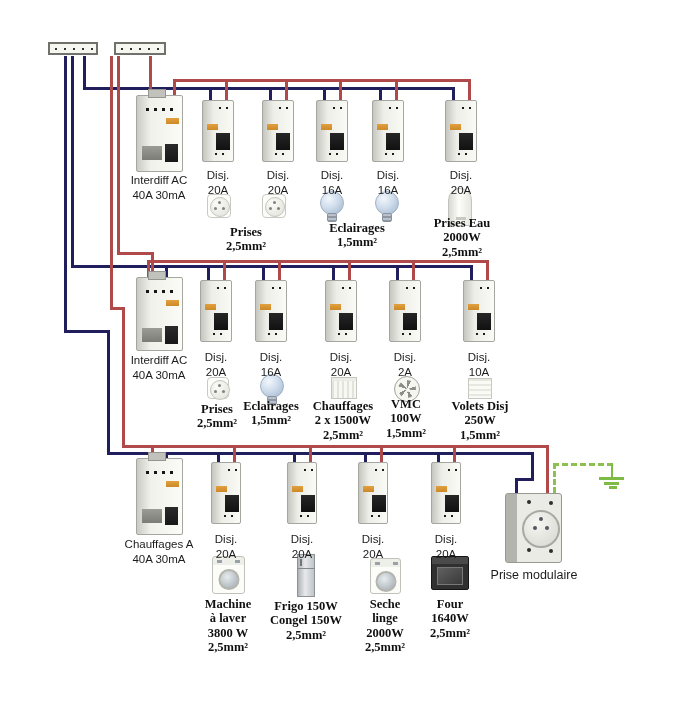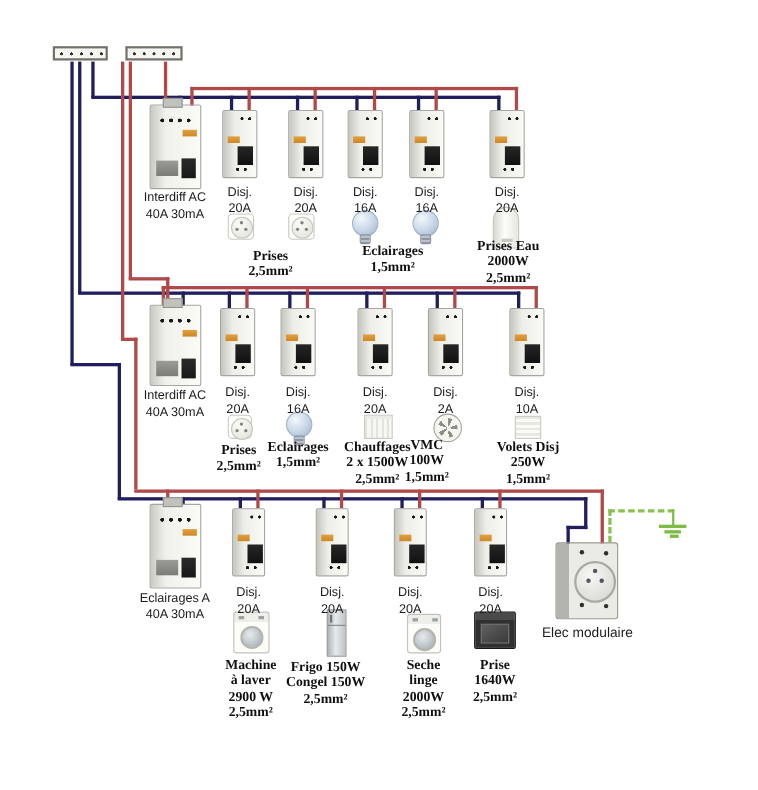--- a/index.html
+++ b/index.html
@@ -227,61 +227,61 @@
   <div class="icon icon-fan" style="left:394px;top:376px"></div>
   <div class="icon icon-shutter" style="left:468px;top:378px"></div>
 
   <div class="llabel" style="left:217px;top:402px">Prises
 2,5mm²</div>
   <div class="llabel" style="left:271px;top:399px">Eclairages
 1,5mm²</div>
   <div class="llabel" style="left:343px;top:399px">Chauffages
 2 x 1500W
 2,5mm²</div>
-  <div class="llabel" style="left:388px;top:397px">VMC
+  <div class="llabel" style="left:406px;top:397px">VMC
 100W
 1,5mm²</div>
   <div class="llabel" style="left:480px;top:399px">Volets Disj
 250W
 1,5mm²</div>
 
   <div class="interdiff" style="left:136px;top:458px"></div>
   <div class="breaker w30" style="left:211px;top:462px"></div>
   <div class="breaker w30" style="left:287px;top:462px"></div>
   <div class="breaker w30" style="left:358px;top:462px"></div>
   <div class="breaker w30" style="left:431px;top:462px"></div>
   <div class="pm" style="left:505px;top:493px">
     <div class="pm-screws"></div>
   </div>
 
-  <div class="clabel" style="left:159px;top:537px">Eclairages A
+  <div class="clabel" style="left:159px;top:537px">Chauffages A
 40A 30mA</div>
   <div class="clabel" style="left:226px;top:532px">Disj.
 20A</div>
   <div class="clabel" style="left:302px;top:532px">Disj.
 20A</div>
   <div class="clabel" style="left:373px;top:532px">Disj.
 20A</div>
   <div class="clabel" style="left:446px;top:532px">Disj.
 20A</div>
-  <div class="pmlabel" style="left:534px;top:568px">Elec modulaire</div>
+  <div class="pmlabel" style="left:534px;top:568px">Prise modulaire</div>
 
   <div class="icon icon-washer" style="left:212px;top:556px"></div>
   <div class="icon icon-fridge" style="left:297px;top:554px"></div>
   <div class="icon icon-washer" style="left:370px;top:558px;width:31px;height:36px"></div>
   <div class="icon icon-oven" style="left:431px;top:556px"></div>
 
   <div class="llabel" style="left:228px;top:597px">Machine
 à laver
-2900 W
-2,5mm²</div>
-  <div class="llabel" style="left:296px;top:599px">Frigo 150W
+3800 W
+2,5mm²</div>
+  <div class="llabel" style="left:306px;top:599px">Frigo 150W
 Congel 150W
 2,5mm²</div>
   <div class="llabel" style="left:385px;top:597px">Seche
 linge
 2000W
 2,5mm²</div>
-  <div class="llabel" style="left:450px;top:597px">Prise
+  <div class="llabel" style="left:450px;top:597px">Four
 1640W
 2,5mm²</div>
 
 </div>
 
 </body></html>

